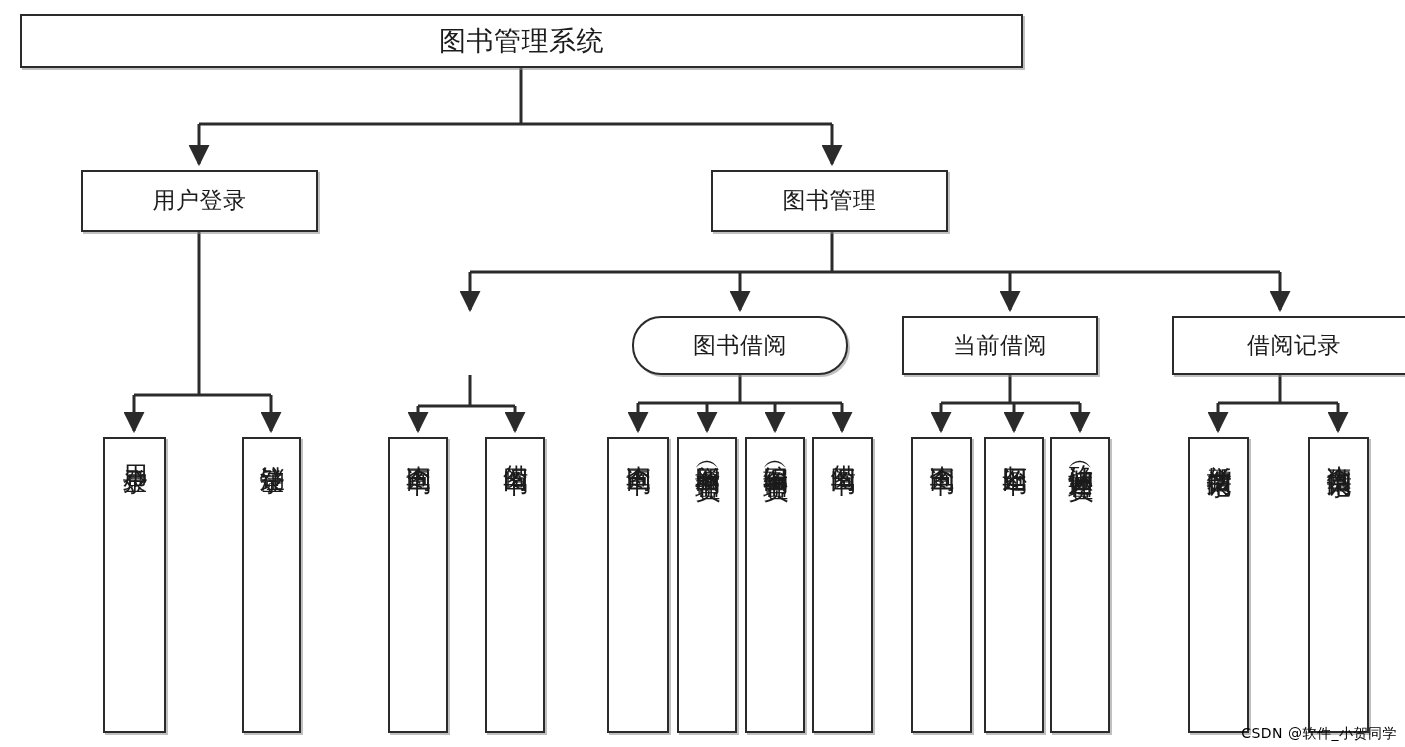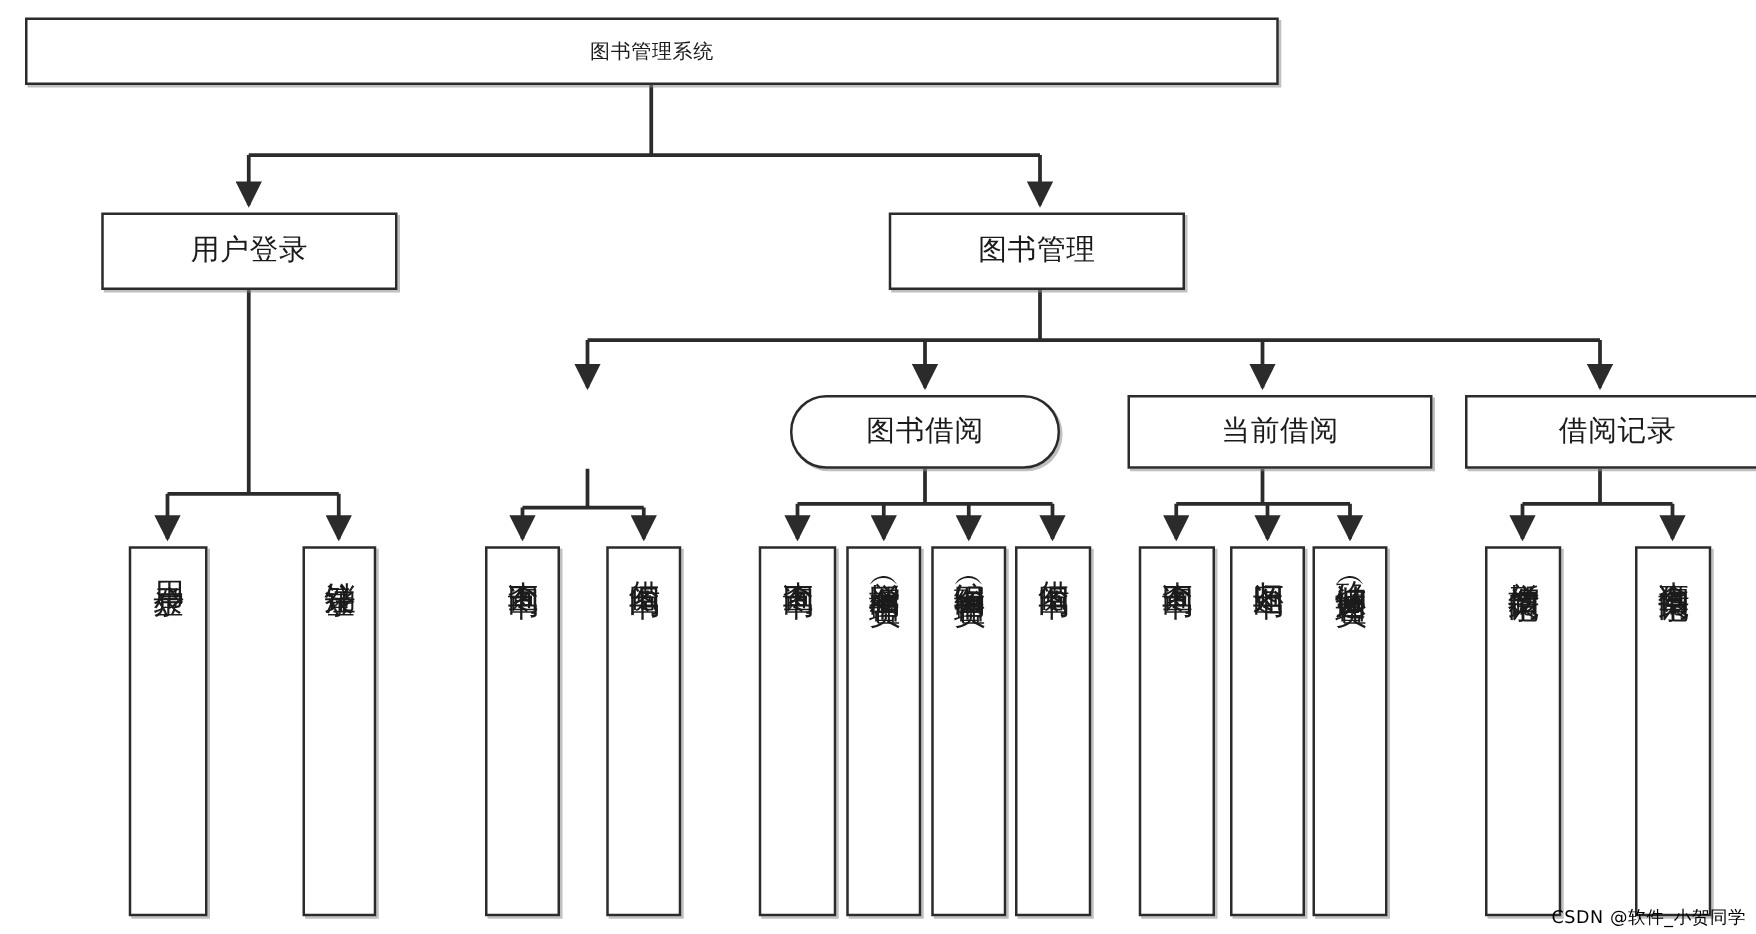--- a/index.html
+++ b/index.html
@@ -44,21 +44,21 @@
     text-align: center;
     line-height: 1.18;
     letter-spacing: 0.5px;
   }
   
   .node.horizontal .label {
     writing-mode: horizontal-tb;
     font-size: 23px;
   }
   .node.root .label {
-    font-size: 16px;
+    font-size: 27px;
   }
   
   .node.vertical {
     align-items: flex-start;
     justify-content: center;
     padding-top: 6px;
   }
   .node.vertical .label {
     writing-mode: vertical-rl;
     text-orientation: upright;
@@ -141,21 +141,21 @@
   <div class="node horizontal" style="left:81px; top:170px; width:237px; height:62px;">
     <span class="label">用户登录</span>
   </div>
   <div class="node horizontal" style="left:711px; top:170px; width:237px; height:62px;">
     <span class="label">图书管理</span>
   </div>
 
   <div class="node horizontal" style="left:632px; top:316px; width:216px; height:59px;border-radius:29px;">
     <span class="label">图书借阅</span>
   </div>
-  <div class="node horizontal" style="left:902px; top:316px; width:244px; height:59px;">
+  <div class="node horizontal" style="left:902px; top:316px; width:196px; height:59px;">
     <span class="label">当前借阅</span>
   </div>
   <div class="node horizontal" style="left:1172px; top:316px; width:244px; height:59px;">
     <span class="label">借阅记录</span>
   </div>
 
   <div class="node vertical" style="left:103px; top:437px; width:63px; height:296px;">
     <span class="label">用户登录</span>
   </div>
   <div class="node vertical" style="left:242px; top:437px; width:59px; height:296px;">

